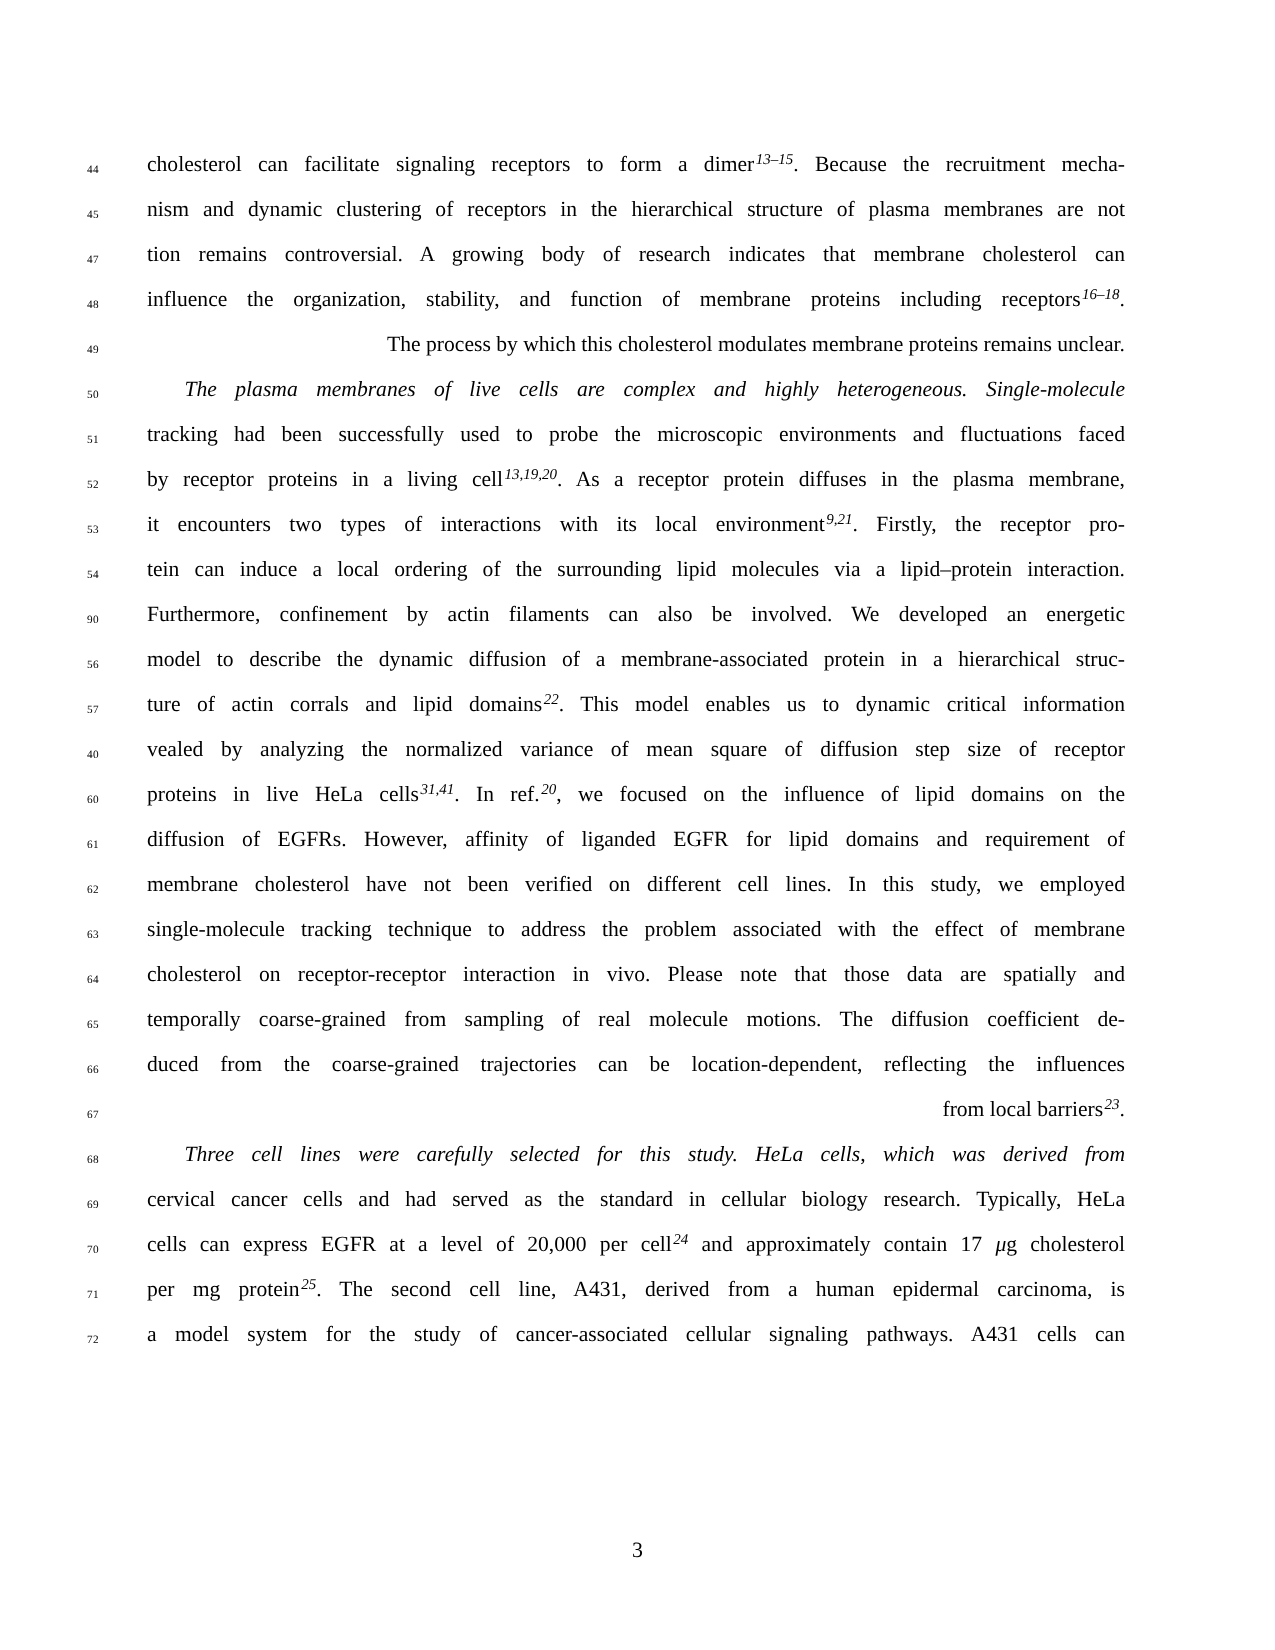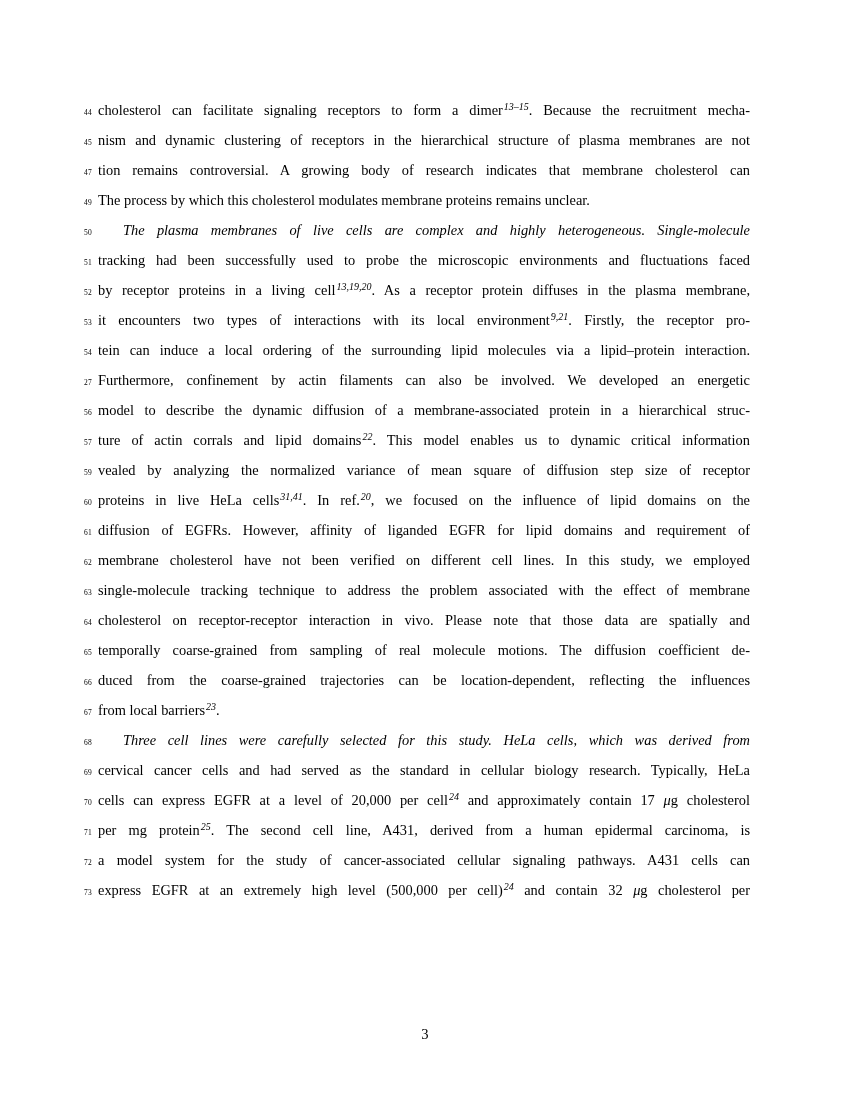--- a/index.html
+++ b/index.html
@@ -27,32 +27,31 @@
     height: 30px;
   }
   .num {
     position: absolute;
     left: 0;
     top: 0;
     width: 34px;
     height: 30px;
     line-height: 35.4px;
     font-size: 7.5px;
-    text-align: right;
     color: #000000;
     letter-spacing: 0.3px;
   }
   .txt {
     margin-left: 40px;
     width: 652px;
     height: 30px;
     line-height: 30px;
     font-size: 14.4px;
     overflow: hidden;
-    text-align: left;
+    text-align: right;
     white-space: normal;
   }
   .line.j .txt {
     text-align: justify;
     text-align-last: justify;
   }
   .line.ind .txt {
     text-indent: 25px;
     font-style: italic;
   }
@@ -87,20 +86,24 @@
         <div class="txt"><span>cholesterol can facilitate signaling receptors to form a dimer</span><span class="sup">13–15</span><span>. Because the recruitment mecha-</span></div>
       </div>
       <div class="line j">
         <span class="num">45</span>
         <div class="txt"><span>nism and dynamic clustering of receptors in the hierarchical structure of plasma membranes are not</span></div>
       </div>
       <div class="line j">
         <span class="num">47</span>
         <div class="txt"><span>tion remains controversial. A growing body of research indicates that membrane cholesterol can</span></div>
       </div>
+      <div class="line j">
+        <span class="num">48</span>
+        <div class="txt"><span>influence the organization, stability, and function of membrane proteins including receptors</span><span class="sup">16–18</span><span>.</span></div>
+      </div>
       <div class="line">
         <span class="num">49</span>
         <div class="txt"><span>The process by which this cholesterol modulates membrane proteins remains unclear.</span></div>
       </div>
       <div class="line j ind">
         <span class="num">50</span>
         <div class="txt"><span>The plasma membranes of live cells are complex and highly heterogeneous. Single-molecule</span></div>
       </div>
       <div class="line j">
         <span class="num">51</span>
@@ -112,33 +115,33 @@
       </div>
       <div class="line j">
         <span class="num">53</span>
         <div class="txt"><span>it encounters two types of interactions with its local environment</span><span class="sup">9,21</span><span>. Firstly, the receptor pro-</span></div>
       </div>
       <div class="line j">
         <span class="num">54</span>
         <div class="txt"><span>tein can induce a local ordering of the surrounding lipid molecules via a lipid–protein interaction.</span></div>
       </div>
       <div class="line j">
-        <span class="num">27</span>
+        <span class="num">90</span>
         <div class="txt"><span>Furthermore, confinement by actin filaments can also be involved. We developed an energetic</span></div>
       </div>
       <div class="line j">
         <span class="num">56</span>
         <div class="txt"><span>model to describe the dynamic diffusion of a membrane-associated protein in a hierarchical struc-</span></div>
       </div>
       <div class="line j">
         <span class="num">57</span>
         <div class="txt"><span>ture of actin corrals and lipid domains</span><span class="sup">22</span><span>. This model enables us to dynamic critical information</span></div>
       </div>
       <div class="line j">
-        <span class="num">59</span>
+        <span class="num">40</span>
         <div class="txt"><span>vealed by analyzing the normalized variance of mean square of diffusion step size of receptor</span></div>
       </div>
       <div class="line j">
         <span class="num">60</span>
         <div class="txt"><span>proteins in live HeLa cells</span><span class="sup">31,41</span><span>. In ref.</span><span class="sup">20</span><span>, we focused on the influence of lipid domains on the</span></div>
       </div>
       <div class="line j">
         <span class="num">61</span>
         <div class="txt"><span>diffusion of EGFRs. However, affinity of liganded EGFR for lipid domains and requirement of</span></div>
       </div>
@@ -179,19 +182,15 @@
         <div class="txt"><span>cells can express EGFR at a level of 20,000 per cell</span><span class="sup">24</span><span> and approximately contain 17 </span><span class="it">μ</span><span>g cholesterol</span></div>
       </div>
       <div class="line j">
         <span class="num">71</span>
         <div class="txt"><span>per mg protein</span><span class="sup">25</span><span>. The second cell line, A431, derived from a human epidermal carcinoma, is</span></div>
       </div>
       <div class="line j">
         <span class="num">72</span>
         <div class="txt"><span>a model system for the study of cancer-associated cellular signaling pathways. A431 cells can</span></div>
       </div>
-      <div class="line j">
-        <span class="num">73</span>
-        <div class="txt"><span>express EGFR at an extremely high level (500,000 per cell)</span><span class="sup">24</span><span> and contain 32 </span><span class="it">μ</span><span>g cholesterol per</span></div>
-      </div>
     </div>
   <div class="page-number">3</div>
 </div>
 
 </body></html>

